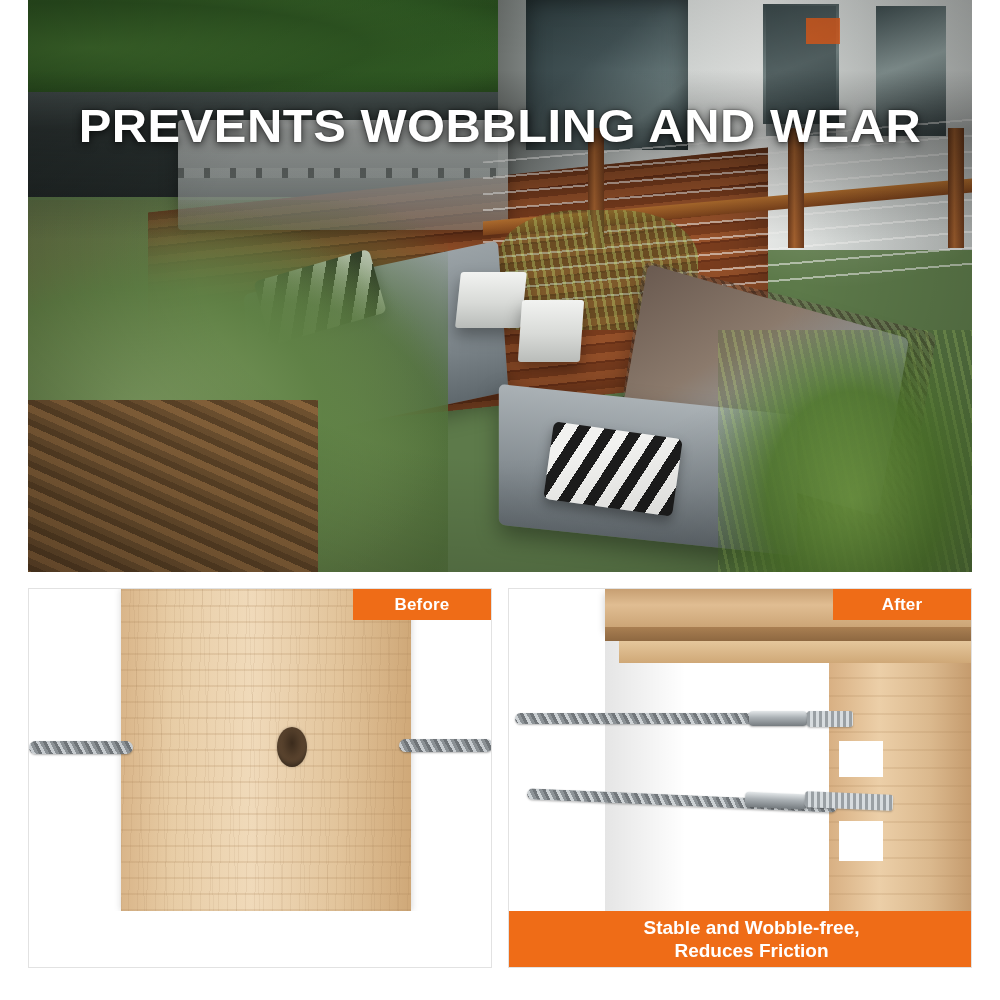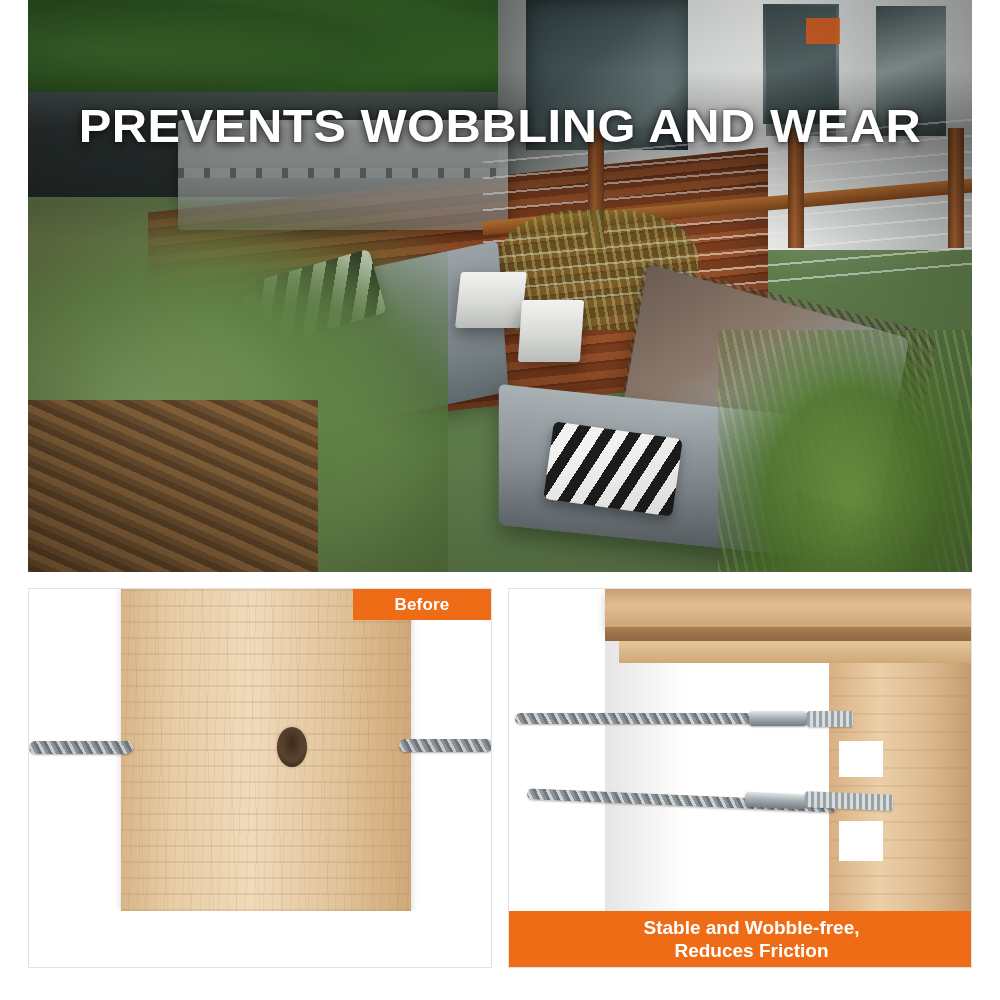--- a/index.html
+++ b/index.html
@@ -461,18 +461,19 @@
         <div class="after-tabletop"></div>
         <div class="after-tabletop-edge"></div>
         <div class="after-apron"></div>
         <div class="after-cable after-cable-1"></div>
         <div class="fitting fitting-1"></div>
         <div class="threaded threaded-1"></div>
         <div class="after-cable after-cable-2"></div>
         <div class="fitting fitting-2"></div>
         <div class="threaded threaded-2"></div>
       </div>
+      <div class="badge">After</div>
       <div class="panel-caption" style="white-space:pre-line;padding-left:33px;">Stable and Wobble-free,
 Reduces Friction</div>
     </div>
 
   </div>
 </div>
 
 </body></html>

